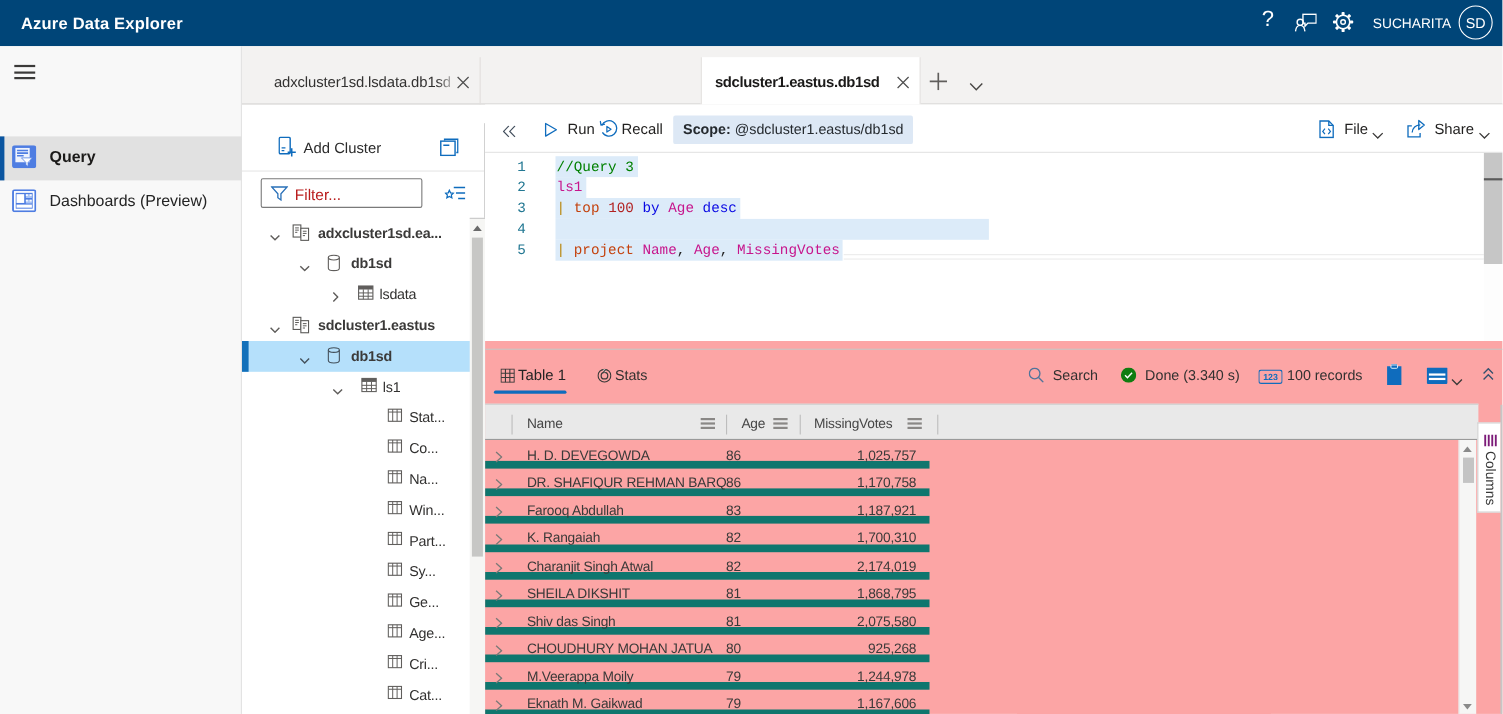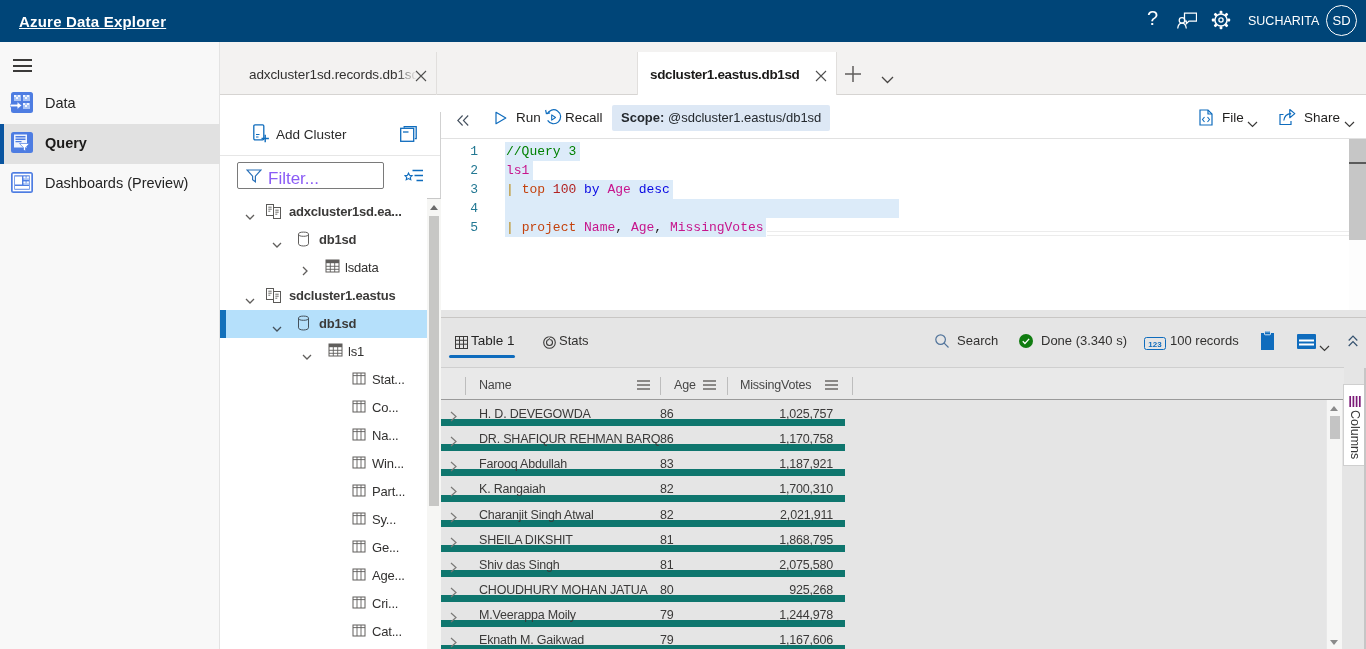--- a/index.html
+++ b/index.html
@@ -3,21 +3,21 @@
 <meta charset="utf-8">
 <style>
 * { margin:0; padding:0; box-sizing:border-box; }
 html,body { width:1366px; height:649px; overflow:hidden; background:#fff;
   font-family:"Liberation Sans", sans-serif; }
 #app { position:relative; width:1366px; height:649px; }
 .abs { position:absolute; }
 
 
 #topbar { position:absolute; left:0; top:0; width:1366px; height:42px; background:#004578; color:#fff; }
-#topbar .title { position:absolute; left:19px; top:13px; font-size:15px; font-weight:bold; letter-spacing:0.2px;text-decoration:underline; }
+#topbar .title { position:absolute; left:19px; top:13px; font-size:15px; font-weight:bold; letter-spacing:0.2px; }
 #topbar .qmark { position:absolute; left:1147px; top:7px; font-size:20px; font-weight:400; color:#fff; }
 #topbar .uname { position:absolute; left:1248px; top:14px; font-size:12.5px; }
 #avatar { position:absolute; left:1326px; top:5px; width:31px; height:31px; border:1px solid #fff; border-radius:50%; text-align:center; line-height:30px; font-size:13px; }
 
 
 #sidenav { position:absolute; left:0; top:42px; width:220px; height:607px; background:#f8f8f8; border-right:1px solid #e3e3e3; }
 #sidenav .burger { position:absolute; left:13px; top:17px; width:19px; height:13px; }
 #sidenav .burger div { height:2px; background:#3b3a39; margin-bottom:3.5px; }
 .navitem { position:absolute; left:0; width:220px; height:40px; }
 .navitem .nicon { position:absolute; left:10px; top:8px; }
@@ -34,21 +34,21 @@
 .tab.active { background:#fff; border-left:1px solid #e1dfdd; }
 .tab.active .tlabel { font-weight:bold; color:#1b1a19; letter-spacing:-0.35px; }
 #tabbar .bottomline { position:absolute; left:0; bottom:0; width:1146px; height:1px; background:#d6d4d2; }
 #tabbar .plus { position:absolute; left:625px; top:24px; }
 
 
 #treepane { position:absolute; left:220px; top:112px; width:221px; height:554px; background:#fff; border-right:1px solid #d1d1d1; }
 #treetools { position:absolute; left:0; top:0; width:220px; height:44px; border-bottom:1px solid #e6e6e6; }
 #treetools .aclabel { position:absolute; left:56px; top:15px; font-size:13.5px; color:#2b2b2b; }
 #filterbox { position:absolute; left:17px; top:50px; width:147px; height:27px; border:1px solid #7a7a7a; border-radius:2px; }
-#filterbox .ph { position:absolute; left:30px; top:6px; font-size:17px; color:#8b5cf6; }
+#filterbox .ph { position:absolute; left:30px; top:6px; font-size:14px; color:#b91c1c; }
 #tree { position:absolute; left:0; top:86px; width:220px; height:468px; overflow:hidden; }
 .trow { position:relative; height:28px; }
 .trow .tchev { position:absolute; top:8px; }
 .trow .ticon { position:absolute; top:5px; }
 .trow .tlbl { position:absolute; top:6px; font-size:13px; letter-spacing:-0.2px; color:#323130; white-space:nowrap; }
 .trow .tlbl.b { font-weight:bold; color:#3b3a39; }
 .trow.sel { background:#b5e0fb; }
 .trow.sel::before { content:""; position:absolute; left:0; top:0; width:6px; height:28px; background:#1270ba; }
 
 
@@ -67,21 +67,21 @@
 .selbg { position:absolute; left:64px; height:19px; background:#dcebf9; }
 .k-c { color:#008000; } 
 .k-q { color:#c4420d; } 
 .k-k { color:#0908e3; } 
 .k-col { color:#c7158c; } 
 .k-t { color:#c7158c; } 
 .k-n { color:#b22222; } 
 .k-p { color:#b8860b; } 
 .k-d { color:#1f1f1f; } 
 
-#results { position:absolute; left:0; top:215px; width:925px; height:339px; background:#e5e5e5; }
+#results { position:absolute; left:0; top:215px; width:925px; height:339px; background:#fca5a5; }
 #resborder { position:absolute; left:0; top:222px; width:925px; height:1px; background:#c8c6c4; z-index:6; }
 #rtabs { position:absolute; left:0; top:1px; width:925px; height:46px; }
 #rtabs .t1lbl { position:absolute; left:30px; top:22px; font-size:13.5px; color:#242424; }
 #rtabs .underline { position:absolute; left:8px; top:44px; width:66px; height:3px; background:#0f6cbd; border-radius:2px; }
 #rtabs .statslbl { position:absolute; left:118px; top:22px; font-size:13px; color:#323130; }
 #rtabs .searchlbl { position:absolute; left:516px; top:22px; font-size:13px; color:#323130; }
 #rtabs .donelbl { position:absolute; left:600px; top:22px; font-size:13px; color:#323130; }
 #rtabs .reclbl { position:absolute; left:729px; top:22px; font-size:13px; color:#323130; }
 
 #ghead { position:absolute; left:0; top:57px; width:903px; height:33px; background:#e9e9e9; border-top:1px solid #cfcfcf; border-bottom:1px solid #9a9a9a; }
@@ -146,31 +146,20 @@
   <div class="uname">SUCHARITA</div>
   <div id="avatar">SD</div>
 </div>
 
 <div id="sidenav">
   <div class="burger">
         <div></div>
         <div></div>
         <div></div>
       </div>
-  <div class="navitem" style="top:42px;">
-    <div class="nicon"><svg width="23" height="21" viewBox="0 0 23 21">
-            <rect x="1" y="0" width="22" height="21" rx="2.5" fill="#4e7de2"></rect>
-            <rect x="4" y="3" width="7" height="6" fill="#a9c4f5"></rect>
-            <rect x="13" y="3" width="7" height="6" fill="#a9c4f5"></rect>
-            <rect x="13" y="11" width="7" height="6" fill="#a9c4f5"></rect>
-            <path d="M4 3h2v2H4zM8 3h2v2H8zM6 5h2v2H6zM13 3h2v2h-2zM17 3h2v2h-2zM15 5h2v2h-2zM13 11h2v2h-2zM17 11h2v2h-2zM15 13h2v2h-2z" fill="#fff" opacity="0.85"></path>
-            <path d="M0 12.2h7.2V9.8l4.6 3.7-4.6 3.7v-2.4H0z" fill="#fff" stroke="#4e7de2" stroke-width="0.6"></path>
-          </svg></div>
-    <div class="nlabel">Data</div>
-  </div>
   <div class="navitem sel" style="top:82px;">
     <div class="nicon"><svg width="23" height="21" viewBox="0 0 23 21">
             <rect x="1" y="0" width="22" height="21" rx="2.5" fill="#4e7de2"></rect>
             <rect x="4" y="2.5" width="13" height="13" fill="#eef3fd"></rect>
             <path d="M5.5 4.8h10M5.5 7.2h10M5.5 9.6h6" stroke="#4e7de2" stroke-width="1.4"></path>
             <path d="M9.5 11.5h10l-4 4.2v3.6l-2-1.5v-2.1z" fill="#fff" stroke="#4e7de2" stroke-width="0.7"></path>
           </svg></div>
     <div class="nlabel">Query</div>
   </div>
   <div class="navitem" style="top:122px;padding-left:16px;">
@@ -183,21 +172,21 @@
             <path d="M13.5 4.5h1.8v1.7h-1.8zM17 4.5h1.8v1.7H17zM13.5 9.5h1.8v1.7h-1.8zM17 9.5h1.8v1.7H17z" fill="#fff" opacity="0.9"></path>
             <rect x="5" y="14" width="14" height="2.8" fill="#fff"></rect>
           </svg></div>
     <div class="nlabel">Dashboards (Preview)</div>
   </div>
 </div>
 
 <div id="tabbar">
   <div class="bottomline"></div>
   <div class="tab" style="left:17px;">
-    <div class="tlabel" style="-webkit-mask-image:linear-gradient(90deg,#000 88%,rgba(0,0,0,0));">adxcluster1sd.records.db1sd</div>
+    <div class="tlabel" style="-webkit-mask-image:linear-gradient(90deg,#000 88%,rgba(0,0,0,0));">adxcluster1sd.lsdata.db1sd</div>
     <div class="tx"><svg width="12" height="12" viewBox="0 0 12 12">
             <path d="M1 1l10 10M11 1L1 11" stroke="#4f4f4f" stroke-width="1.1" fill="none"></path>
           </svg></div>
   </div>
   <div class="tab active" style="left:417px;">
     <div class="tlabel">sdcluster1.eastus.db1sd</div>
     <div class="tx"><svg width="12" height="12" viewBox="0 0 12 12">
             <path d="M1 1l10 10M11 1L1 11" stroke="#4f4f4f" stroke-width="1.1" fill="none"></path>
           </svg></div>
   </div>
@@ -545,21 +534,21 @@
             <span class="cname">K. Rangaiah</span>
             <span class="cage">82</span>
             <span class="cmv">1,700,310</span>
           </div>
       <div class="grow">
             <span class="rchev"><svg width="7" height="11" viewBox="0 0 7 11">
                 <path d="M1 1l5 4.5L1 10" fill="none" stroke="#7a7977" stroke-width="1.2"></path>
               </svg></span>
             <span class="cname">Charanjit Singh Atwal</span>
             <span class="cage">82</span>
-            <span class="cmv">2,021,911</span>
+            <span class="cmv">2,174,019</span>
           </div>
       <div class="grow">
             <span class="rchev"><svg width="7" height="11" viewBox="0 0 7 11">
                 <path d="M1 1l5 4.5L1 10" fill="none" stroke="#7a7977" stroke-width="1.2"></path>
               </svg></span>
             <span class="cname">SHEILA DIKSHIT</span>
             <span class="cage">81</span>
             <span class="cmv">1,868,795</span>
           </div>
       <div class="grow">

